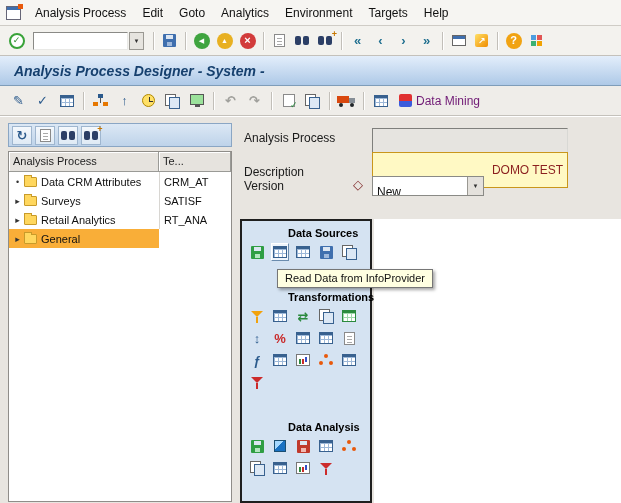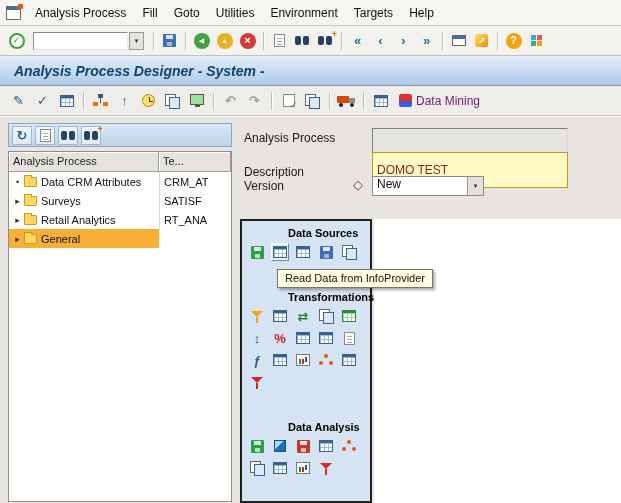--- a/index.html
+++ b/index.html
@@ -130,28 +130,28 @@
   .trow.sel .cell-tech { background:#f9a42c; }
   .bullet { width:11px; text-align:center; font-size:9px; color:#333; flex:0 0 11px; }
   .folder { width:13px; height:10px; background:#ffd75e; border:1px solid #c89b2a; border-radius:1px; position:relative;
             margin:0 4px 0 1px; flex:0 0 13px; }
   .folder::before { content:""; position:absolute; top:-3px; left:-1px; width:6px; height:2px; background:#ffd75e;
                     border:1px solid #c89b2a; border-bottom:none; }
 
   
   .flabel { position:absolute; font-size:12px; color:#1a1a1a; }
   .field { position:absolute; height:36px; width:196px; border:1px solid; border-color:#7f7f7c #d8d8d4 #d8d8d4 #7f7f7c;
-           font-size:12px; font-family:inherit; padding:0 4px; }
+           font-size:12px; font-family:inherit; padding:0 4px;text-align:right; }
   .f-ap { left:372px; top:11px; background:#e6e4e0; color:#333; }
   .f-desc { left:372px; top:35px; background:#fff9c4; color:#8b1f1f; border-color:#c9961b; }
   .diamond { position:absolute; left:353px; top:60px; color:#7a1f1f; font-size:13px; }
   .diamond::before { content:"◇"; }
   .combo { position:absolute; left:372px; top:59px; width:112px; height:20px; display:flex;
            border:1px solid #8a8a86; background:#fff; }
-  .combo-text { flex:1; font-size:12px; color:#111; padding:0 4px; white-space:nowrap; overflow:hidden; }
+  .combo-text { flex:1; font-size:12px; color:#111; padding:8px 4px; white-space:nowrap; overflow:hidden; }
   .combo-btn { width:16px; background:#e4e1dc; border-left:1px solid #9a9892; display:flex; align-items:center;
                justify-content:center; font-size:6px; color:#333; }
   .combo-btn::before { content:"▼"; }
 
   
   .canvas { position:absolute; left:374px; top:102px; right:0; bottom:0; background:#fff; }
   .palette { position:absolute; left:240px; top:102px; width:132px; bottom:0; background:#d5e3f2;
              border:2px solid #1f1f1f; padding:6px 4px 0 6px; }
   .ptitle { font-size:11px; font-weight:bold; color:#000; margin:0 0 4px 0;padding-left:40px; }
   .icon-row { display:flex; gap:5px; margin-bottom:4px; }
@@ -176,23 +176,23 @@
              box-shadow:2px 2px 3px rgba(0,0,0,0.35); }
 </style>
 </head>
 <body>
 
 <div class="screen">
 
   <div class="menubar">
     <span class="appwin"></span>
     <span class="mi">Analysis Process</span>
-    <span class="mi">Fill</span>
+    <span class="mi">Edit</span>
     <span class="mi">Goto</span>
-    <span class="mi">Utilities</span>
+    <span class="mi">Analytics</span>
     <span class="mi">Environment</span>
     <span class="mi">Targets</span>
     <span class="mi">Help</span>
   </div>
 
   <div class="toolbar">
     <span class="ti">
         <span class="ci enter"></span>
       </span>
     <span class="cmdbox">

